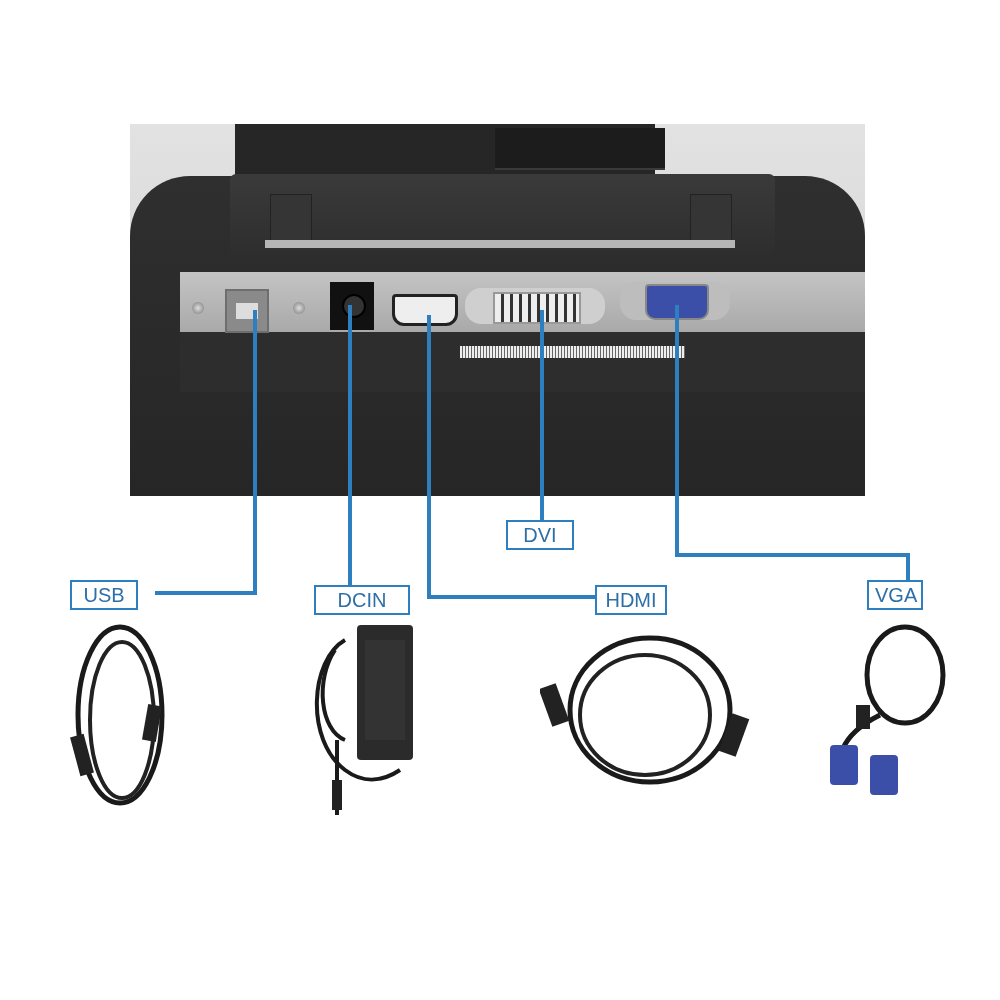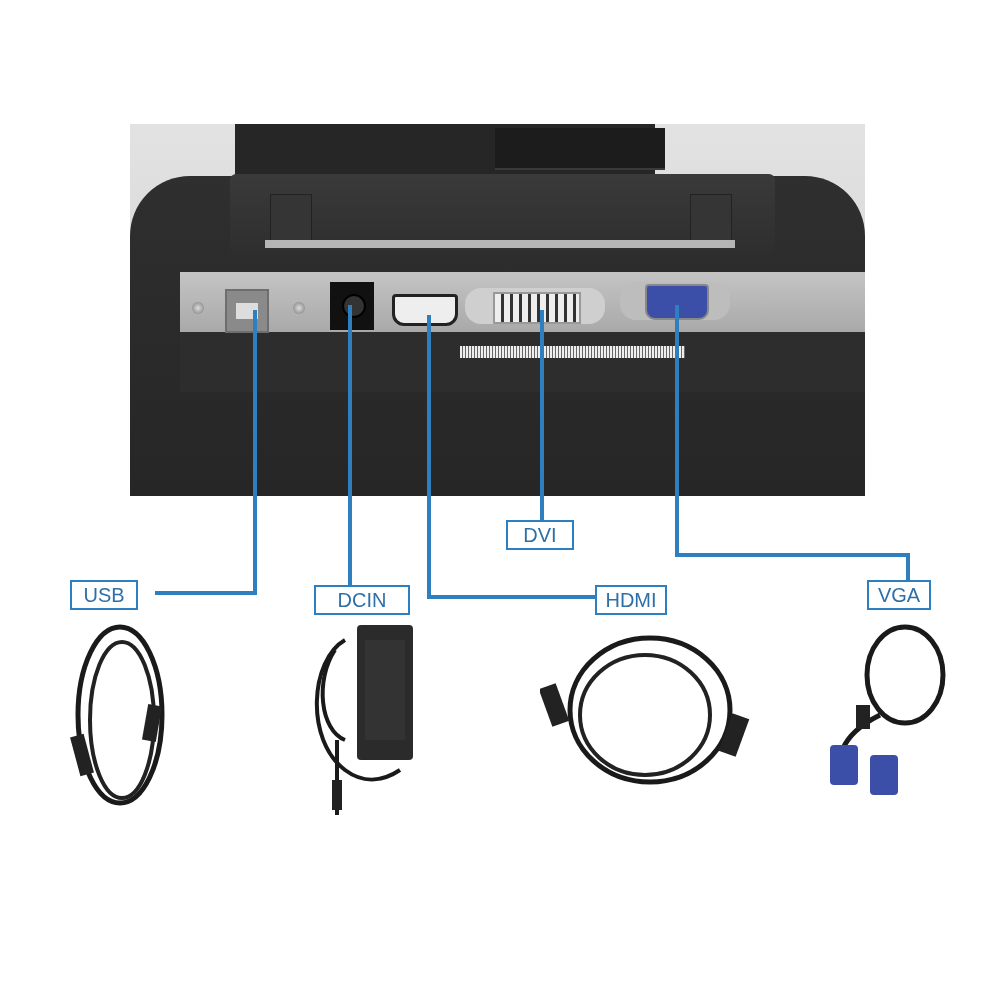--- a/index.html
+++ b/index.html
@@ -68,21 +68,21 @@
 <div class="line" style="left:540px;top:310px;width:4px;height:210px"></div>
 
 <div class="line" style="left:675px;top:305px;width:4px;height:252px"></div>
 <div class="line" style="left:675px;top:553px;width:235px;height:4px"></div>
 <div class="line" style="left:906px;top:553px;width:4px;height:28px"></div>
 
 <div class="lbl" style="left:70px;top:580px;width:68px">USB</div>
 <div class="lbl" style="left:314px;top:585px;width:96px">DCIN</div>
 <div class="lbl" style="left:595px;top:585px;width:72px">HDMI</div>
 <div class="lbl" style="left:506px;top:520px;width:68px">DVI</div>
-<div class="lbl" style="left:867px;top:580px;width:64px">VGA</div>
+<div class="lbl" style="left:867px;top:580px;width:56px">VGA</div>
 
 <svg class="cable-img" style="left:60px;top:615px" width="120" height="200">
   <ellipse cx="60" cy="100" rx="42" ry="88" fill="none" stroke="#1a1a1a" stroke-width="5"></ellipse>
   <ellipse cx="62" cy="105" rx="32" ry="78" fill="none" stroke="#222" stroke-width="4"></ellipse>
   <rect x="15" y="120" width="14" height="40" fill="#222" transform="rotate(-15 22 140)"></rect>
   <rect x="85" y="90" width="14" height="36" fill="#222" transform="rotate(10 92 108)"></rect>
 </svg>
 
 <svg class="cable-img" style="left:305px;top:620px" width="120" height="210">
   <path d="M40 20 C5 40 0 120 40 150 C60 165 80 160 95 150" fill="none" stroke="#1a1a1a" stroke-width="4"></path>

